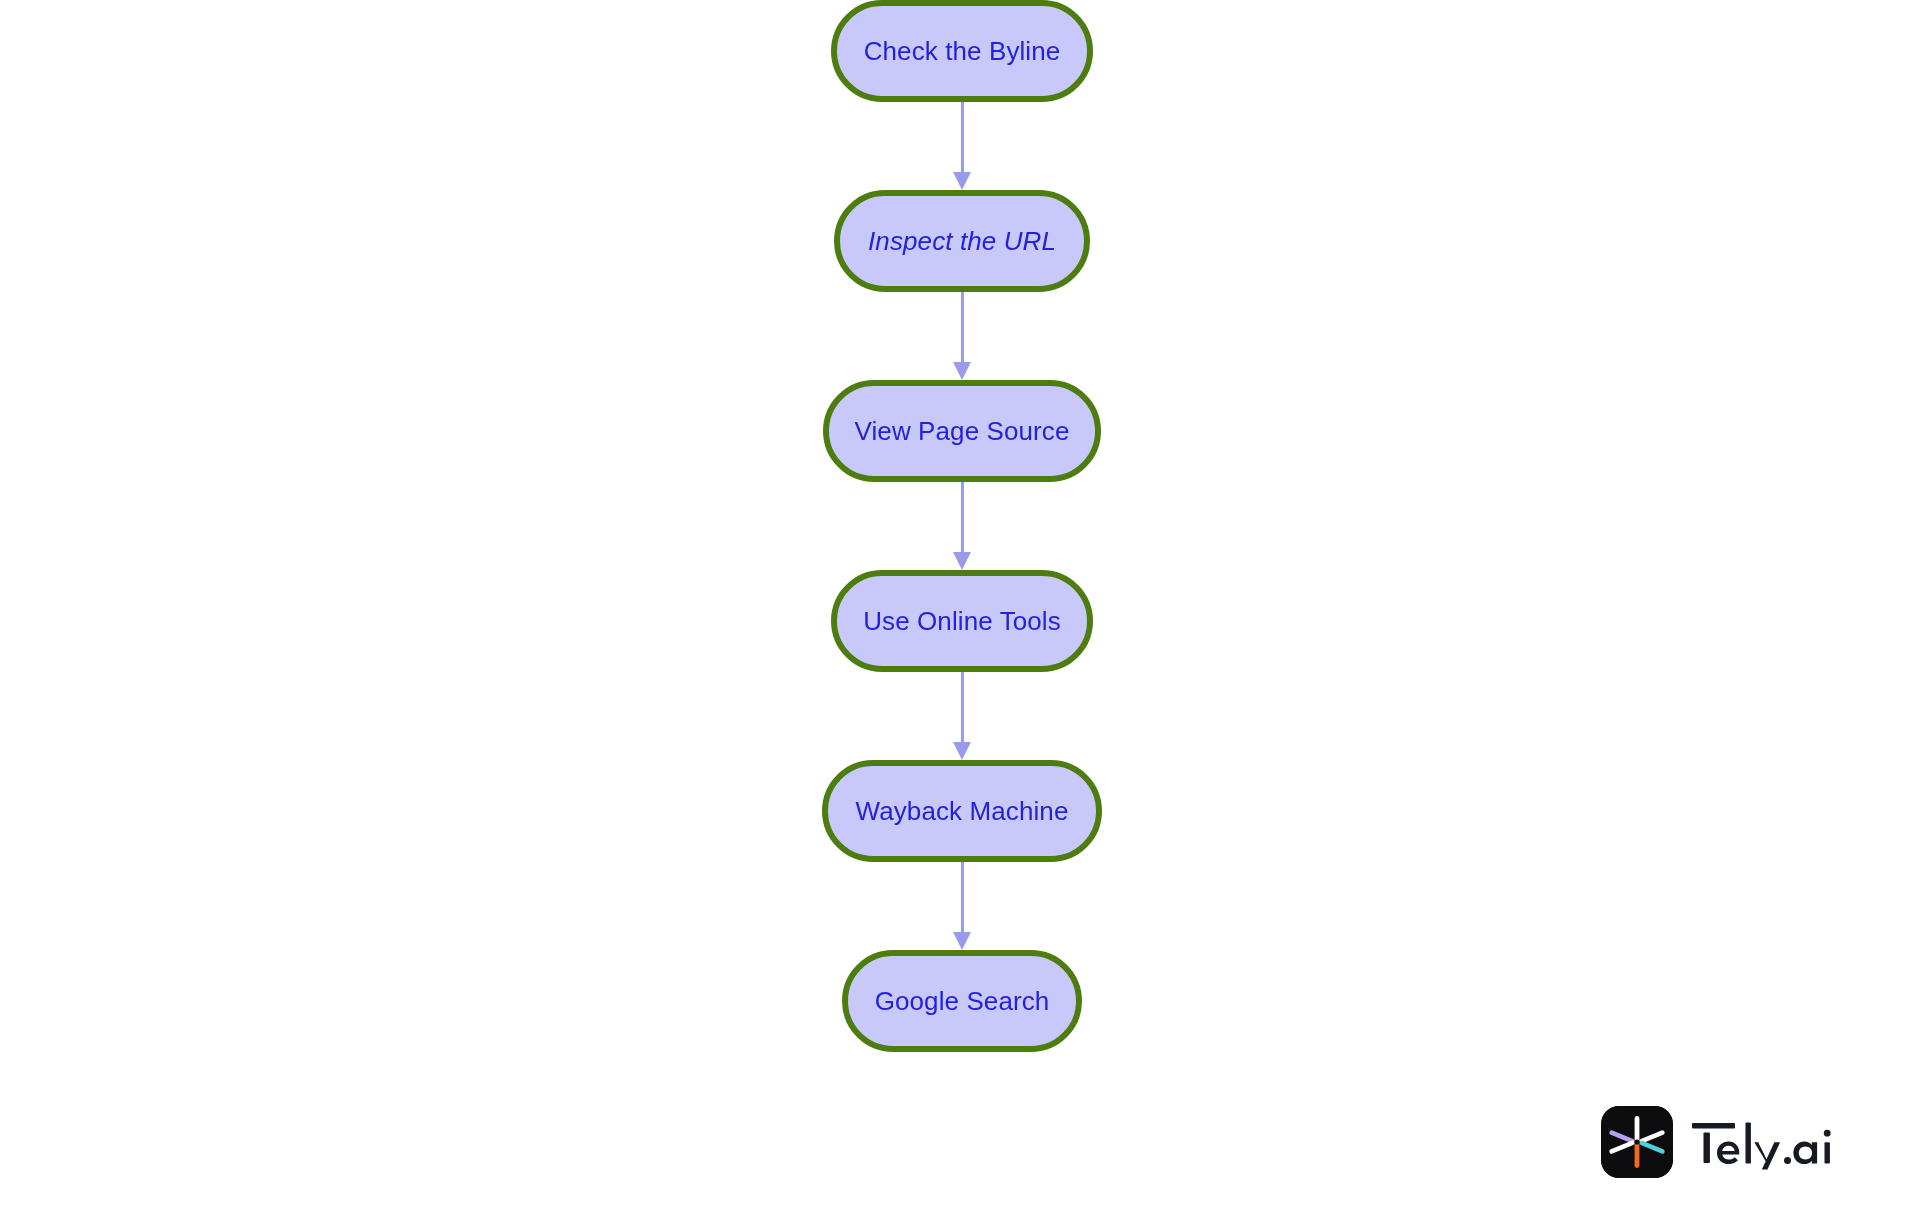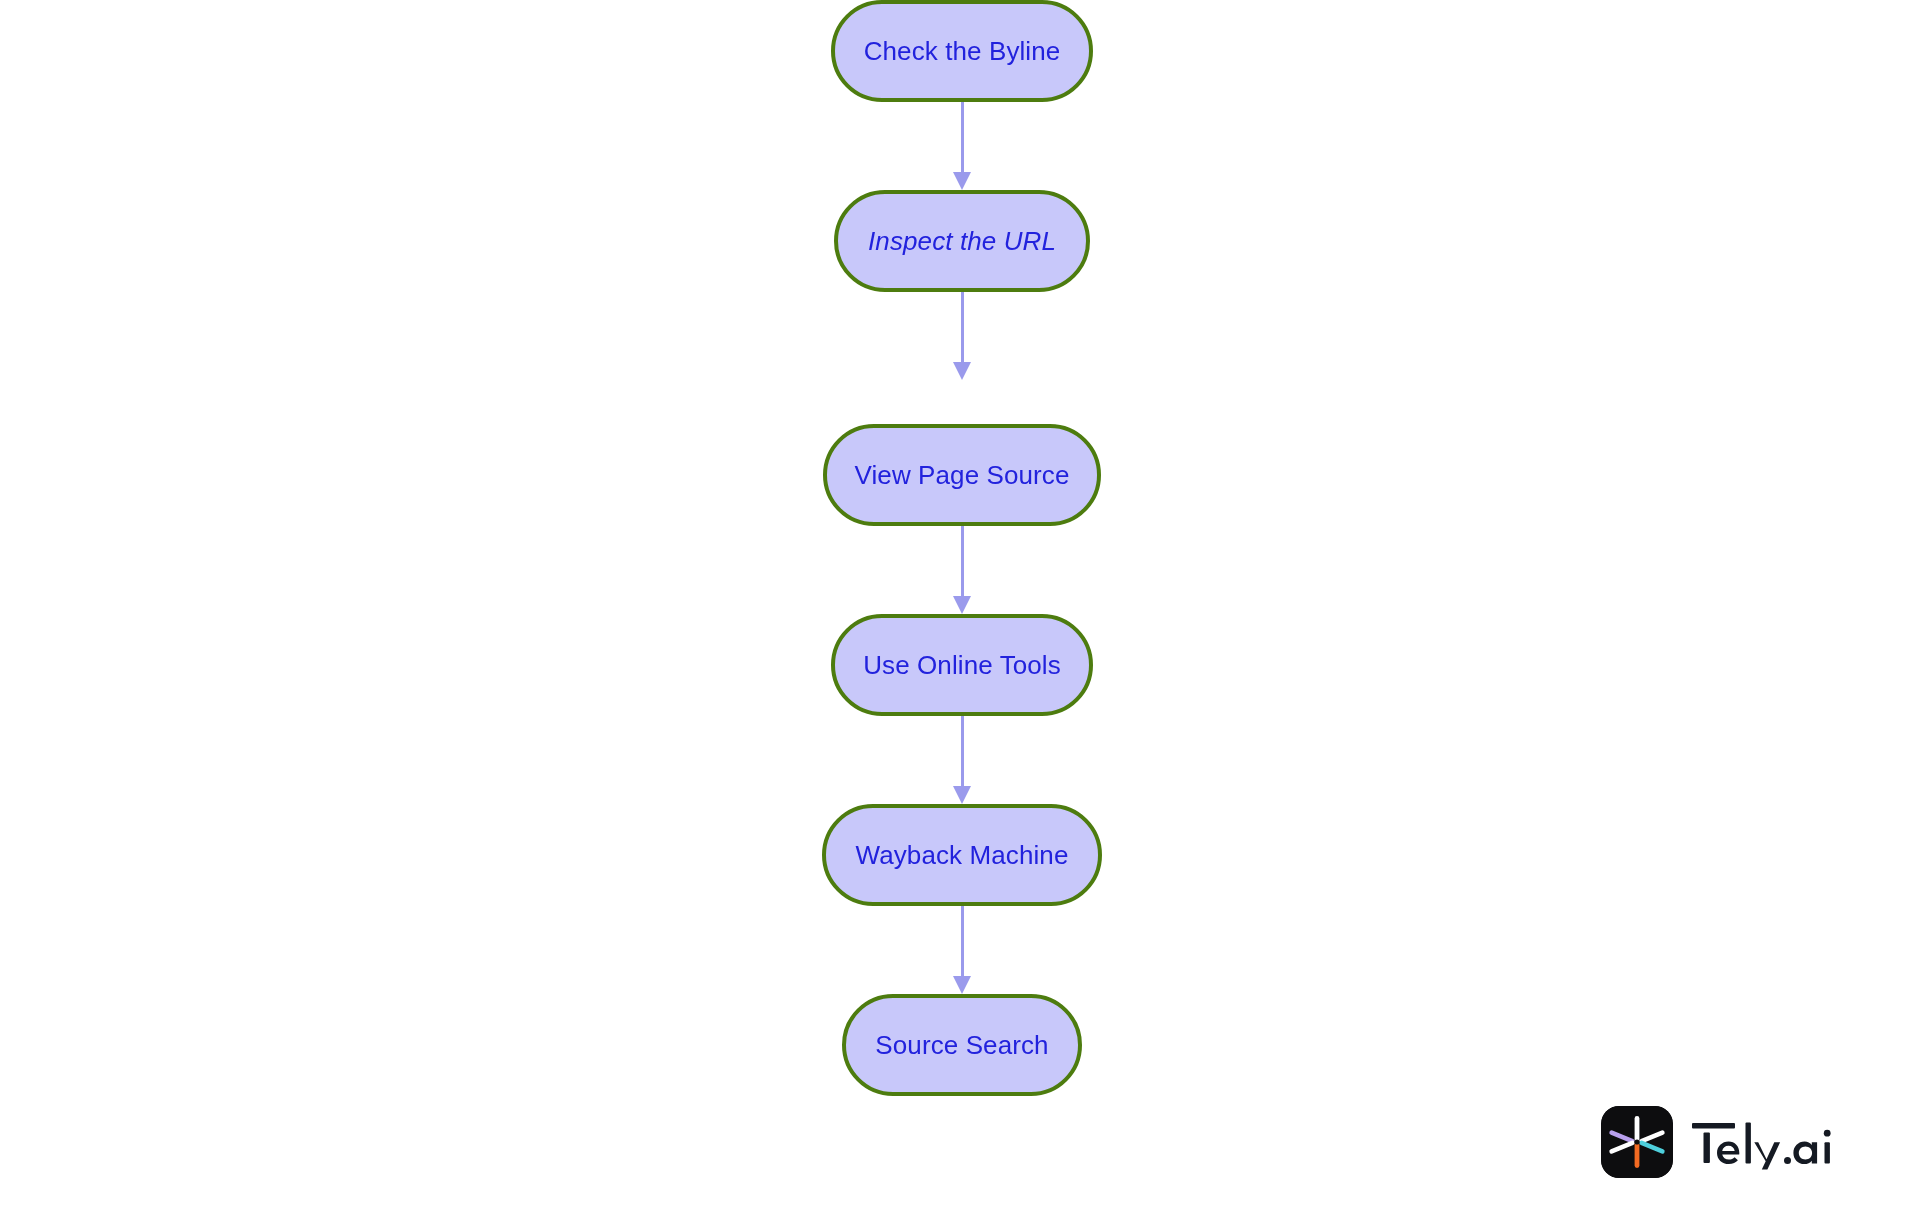--- a/index.html
+++ b/index.html
@@ -36,42 +36,42 @@
     
     padding-left: 4px;
     box-sizing: border-box;
   }
 
   .node {
     position: relative;
     box-sizing: border-box;
     height: 102px;
     background: #c8c8fa;
-    border: 4px solid #4d7c0f;
+    border: 6px solid #4d7c0f;
     border-radius: 51px;
     display: flex;
     align-items: center;
     justify-content: center;
     flex: 0 0 auto;
   }
 
   .node-label {
     color: #2222dd;
     font-size: 26px;
     font-weight: 400;
     letter-spacing: 0.1px;
     line-height: 1;
     white-space: nowrap;
     padding: 0 42px;
   }
 
   
   .n0 { width: 262px; }
   .n1 { width: 256px; font-style: italic; }
-  .n2 { width: 278px; margin-top: 44px; }
+  .n2 { width: 278px; }
   .n3 { width: 262px; justify-content: center; }
   .n4 { width: 280px; justify-content: center; }
   .n5 { width: 240px; }
 
   
   .connector {
     position: relative;
     width: 22px;
     height: 88px;
     flex: 0 0 auto;
@@ -166,21 +166,21 @@
     <div class="node n4">
       <span class="node-label">Wayback Machine</span>
     </div>
 
     <div class="connector">
       <span class="shaft"></span>
       <span class="head"></span>
     </div>
 
     <div class="node n5">
-      <span class="node-label">Source Search</span>
+      <span class="node-label">Google Search</span>
     </div>
 
   </div>
 
   <div class="brand">
 
     <svg class="brand-icon" viewBox="0 0 72 72">
       <rect x="0" y="0" width="72" height="72" rx="18" ry="18" fill="#0d0d0f"></rect>
 
       <rect x="33.6" y="10" width="4.8" height="26.5" rx="2.4" fill="#ffffff"></rect>

